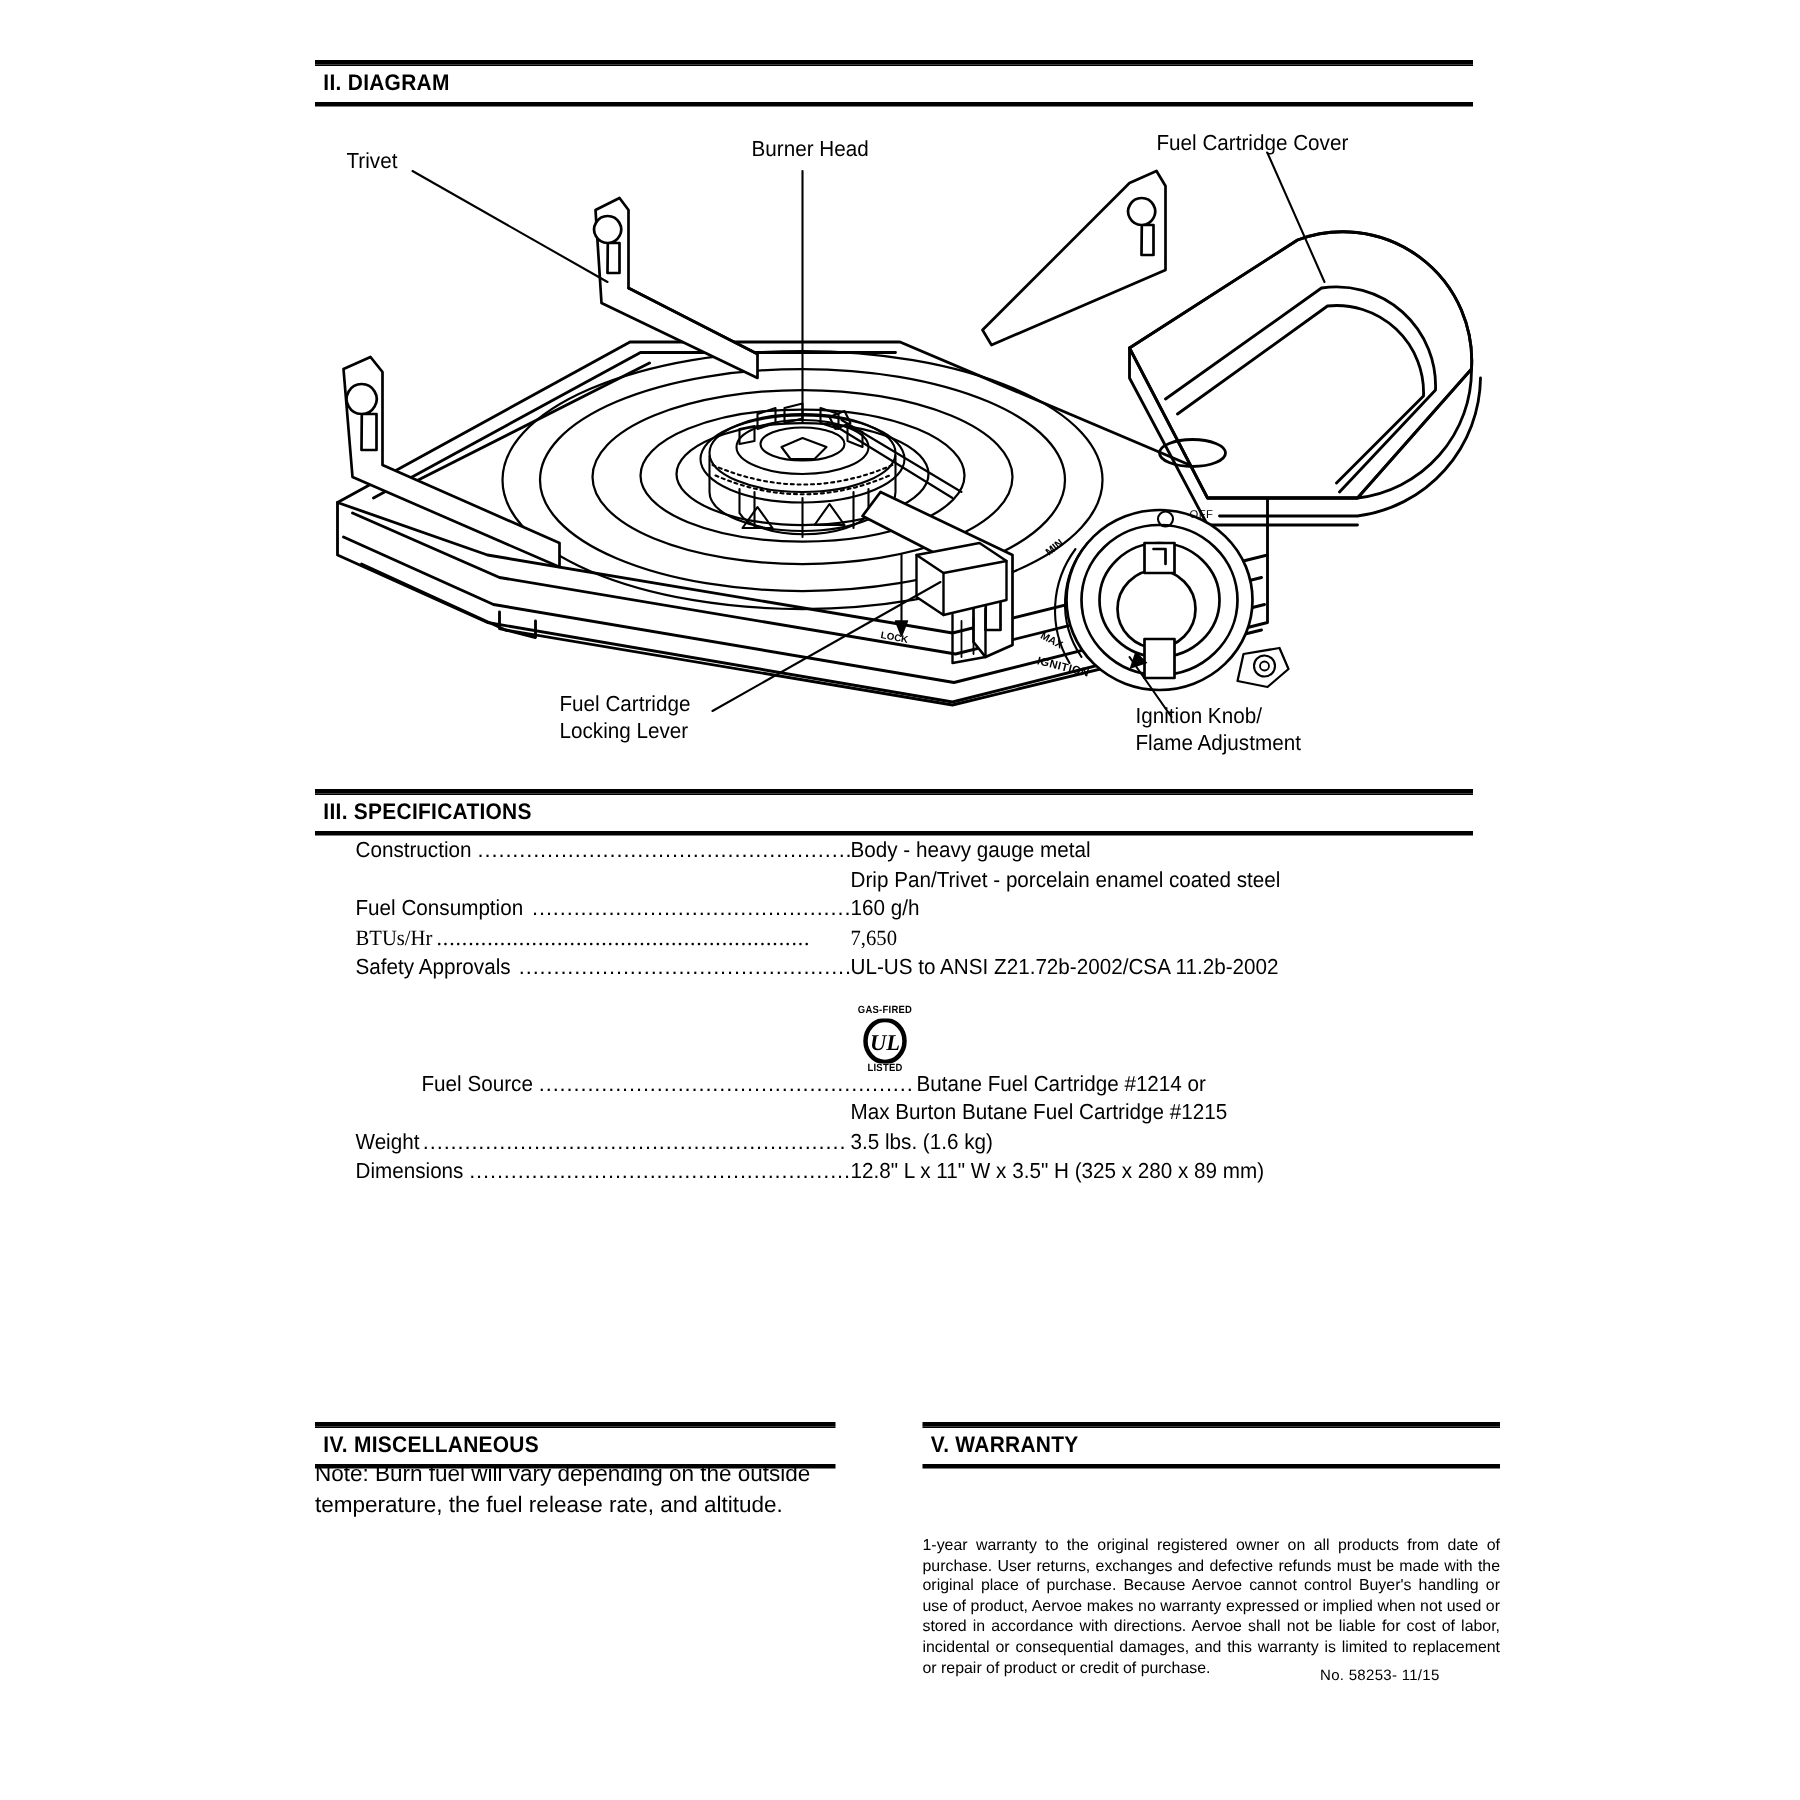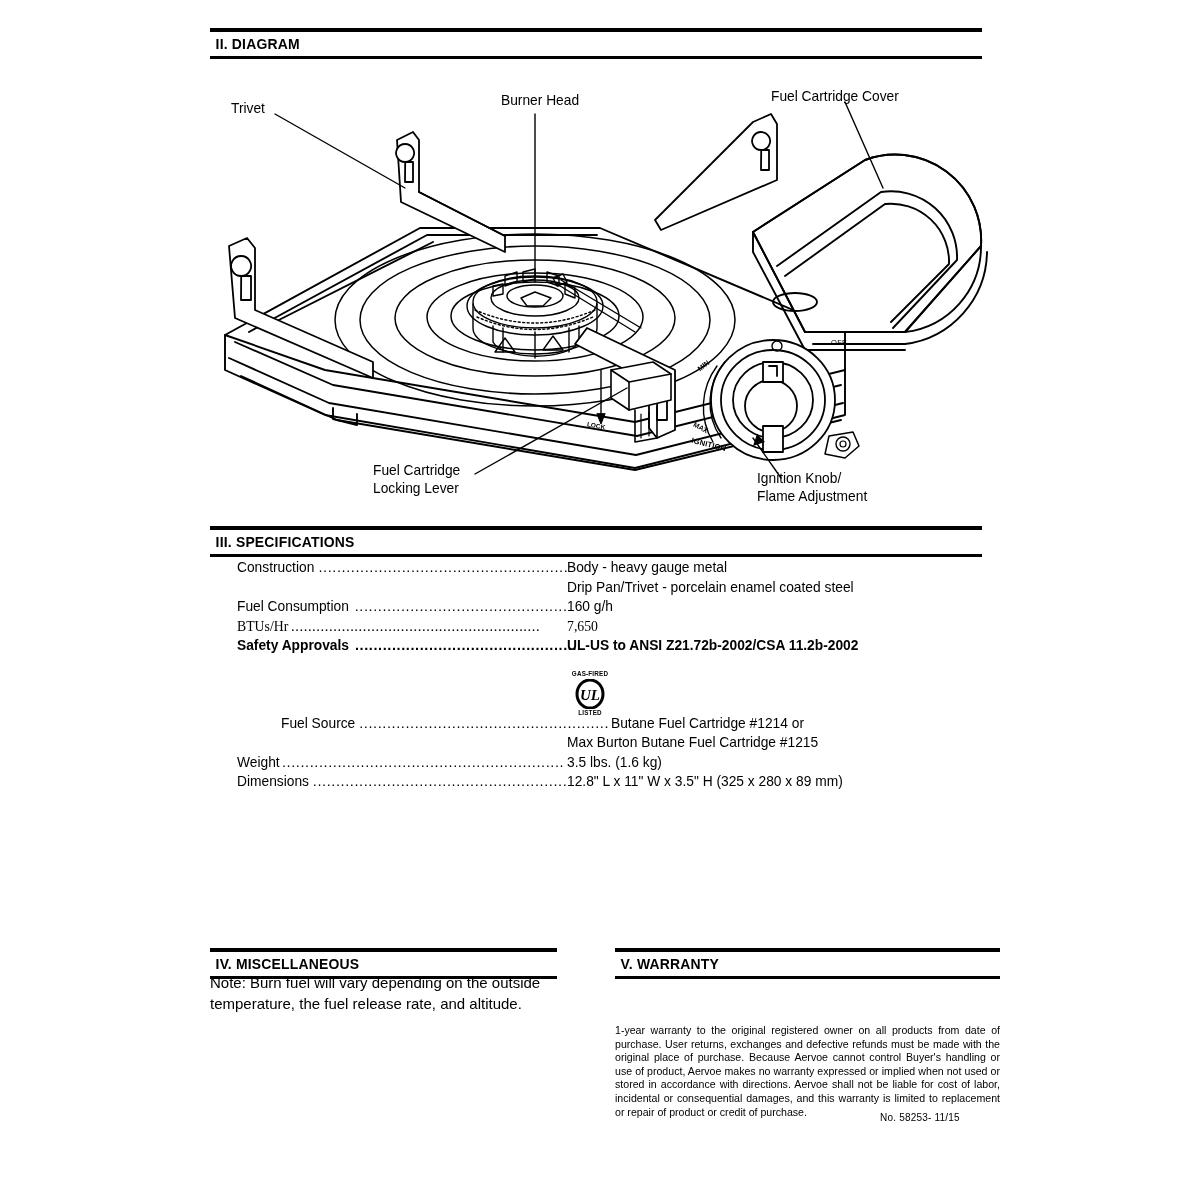--- a/index.html
+++ b/index.html
@@ -139,21 +139,21 @@
     position: absolute;
     left: 880px;
     top: 1112px;
     font-size: 10px;
     letter-spacing: 0.2px;
   }
 </style>
 </head>
 <body>
 
-<div class="section" style="left:210px; top:28px; width:772px;">
+<div class="section" style="left:210px; top:40px; width:772px;">
   <div class="rule-top"></div>
   <div class="sec-title">II. DIAGRAM</div>
   <div class="rule-bot"></div>
 </div>
 
 <div id="diagram-area">
   <svg id="diagram-svg" width="790" height="450" viewBox="0 0 790 450" fill="none" stroke="#000" stroke-width="1.6" stroke-linejoin="round" stroke-linecap="round">
 
     <g stroke-width="1.9">
 
@@ -278,21 +278,21 @@
     <g stroke-width="1.4">
       <path d="M 70 44 L 200 118"></path>
       <path d="M 330 44 L 330 212"></path>
       <path d="M 640 32 L 678 118"></path>
       <path d="M 270 404 L 422 318"></path>
       <path d="M 576 408 L 548 368"></path>
       <path d="M 552 364 L 560 372 L 548 376 Z" fill="#000" stroke="none"></path>
     </g>
   </svg>
 
-  <div style="position:absolute; left:588px; top:268px; font-size:7.5px; font-weight:normal; letter-spacing:0.3px;margin-left:38px;">OFF</div>
+  <div style="position:absolute; left:588px; top:268px; font-size:7.5px; font-weight:normal; letter-spacing:0.3px;">OFF</div>
   <div style="position:absolute; left:492px; top:292px; font-size:7px; font-weight:bold; transform:rotate(-38deg);">MIN</div>
   <div style="position:absolute; left:488px; top:354px; font-size:7px; font-weight:bold; transform:rotate(28deg);">MAX</div>
   <div style="position:absolute; left:486px; top:370px; font-size:7.5px; font-weight:bold; letter-spacing:0.3px; transform:rotate(14deg);">IGNITION</div>
   <div style="position:absolute; left:382px; top:352px; font-size:6.5px; font-weight:bold; transform:rotate(10deg);">LOCK</div>
 
   <div class="callout" style="left:26px; top:30px;">Trivet</div>
   <div class="callout" style="left:296px; top:22px;">Burner Head</div>
   <div class="callout" style="left:566px; top:18px;">Fuel Cartridge Cover</div>
   <div class="callout" style="left:168px; top:392px;">Fuel Cartridge
 Locking Lever</div>
@@ -316,21 +316,21 @@
     <div class="spec-row" style="position: relative;">
       <span class="spec-label">Fuel Consumption</span>
       <span class="spec-dots">..............................................</span>
       <span class="spec-value">160 g/h</span>
     </div>
     <div class="spec-row" style="position: relative; font-family: Liberation Serif, serif;">
       <span class="spec-label">BTUs/Hr </span>
       <span class="spec-dots">...........................................................</span>
       <span class="spec-value">7,650</span>
     </div>
-    <div class="spec-row" style="position: relative; font-weight: bold;">
+    <div class="spec-row" style="position: relative;">
       <span class="spec-label">Safety Approvals</span>
       <span class="spec-dots">................................................</span>
       <span class="spec-value">UL-US to ANSI Z21.72b-2002/CSA 11.2b-2002</span>
     </div>
     <div style="height: 58px;"></div>
     <div class="spec-row" style="position: relative; margin-left: 44px;">
       <span class="spec-label">Fuel Source</span>
       <span class="spec-dots">......................................................</span>
       <span class="spec-value">Butane Fuel Cartridge #1214 or</span>
     </div>

